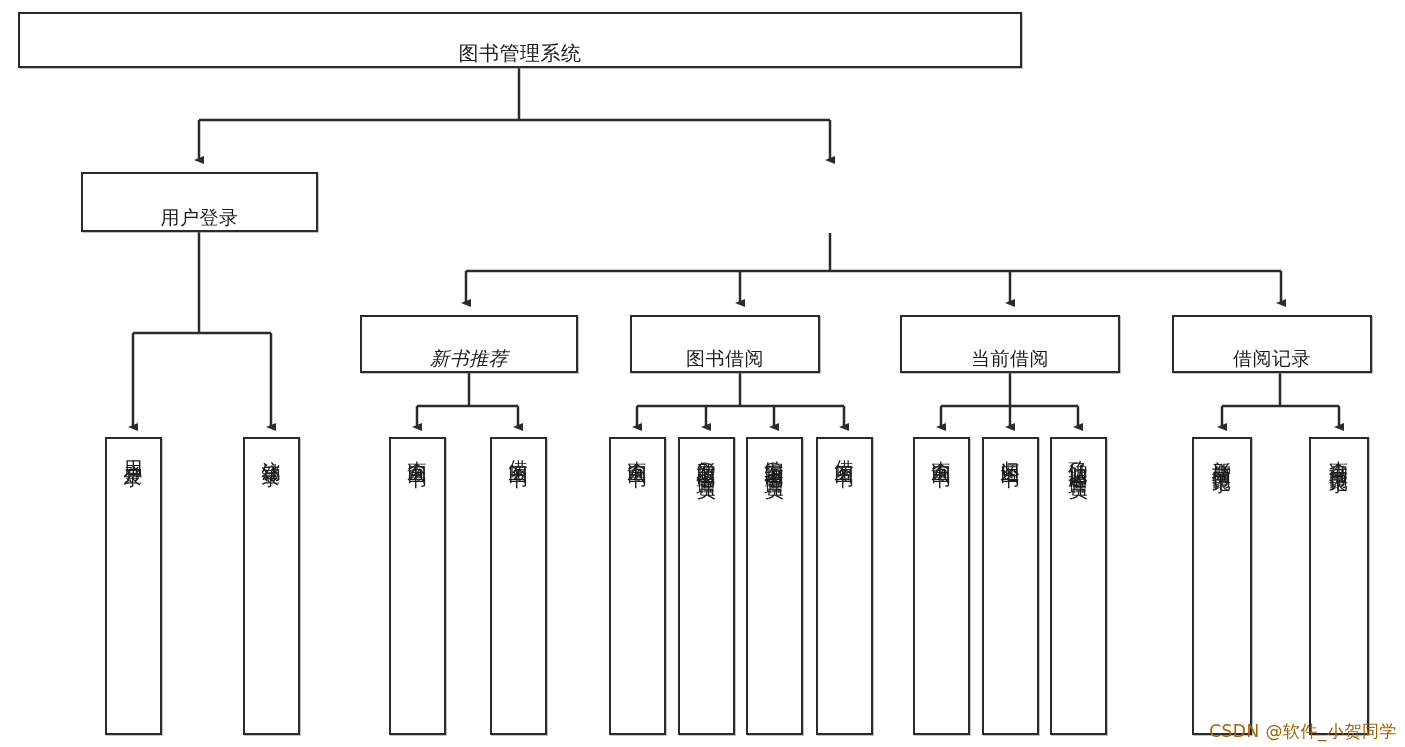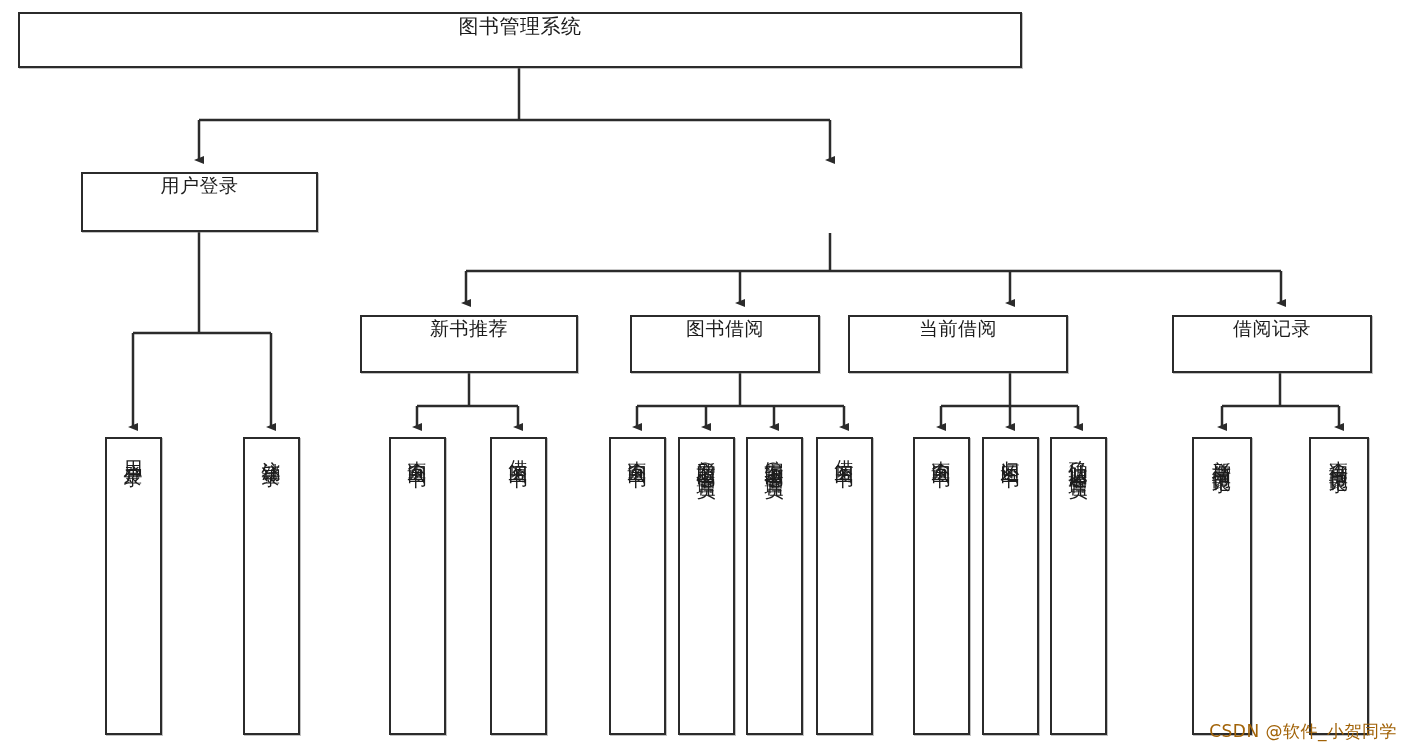--- a/index.html
+++ b/index.html
@@ -25,21 +25,21 @@
     width: 1405px;
     height: 747px;
     pointer-events: none;
   }
   .node {
     position: absolute;
     box-sizing: border-box;
     border: 2px solid #2b2b2b;
     background: #ffffff;
     display: flex;
-    align-items: flex-start;
+    align-items: flex-end;
     justify-content: center;
     box-shadow: 1px 1px 0 rgba(120,120,120,0.45);
   }
   .node .label {
     font-size: 19px;
     line-height: 1.25;
     color: #1c1c1c;
     text-align: center;
     white-space: nowrap;
     letter-spacing: 0.5px;
@@ -126,27 +126,27 @@
   </svg>
 
   <div class="node root" style="left:18px; top:12px; width:1004px; height:56px;">
     <span class="label">图书管理系统</span>
   </div>
 
   <div class="node" style="left:81px; top:172px; width:237px; height:60px;">
     <span class="label">用户登录</span>
   </div>
 
-  <div class="node" style="left:360px; top:315px; width:218px; height:58px;">
+  <div class="node" style="left:360px; top:315px; width:218px; height:58px;font-style:italic;">
     <span class="label">新书推荐</span>
   </div>
   <div class="node" style="left:630px; top:315px; width:190px; height:58px;">
     <span class="label">图书借阅</span>
   </div>
-  <div class="node" style="left:848px; top:315px; width:220px; height:58px;">
+  <div class="node" style="left:900px; top:315px; width:220px; height:58px;">
     <span class="label">当前借阅</span>
   </div>
   <div class="node" style="left:1172px; top:315px; width:200px; height:58px;">
     <span class="label">借阅记录</span>
   </div>
 
   <div class="node vertical" style="left:105px; top:437px; width:57px; height:298px;">
     <span class="label">用户登录</span>
   </div>
   <div class="node vertical" style="left:243px; top:437px; width:57px; height:298px;">

